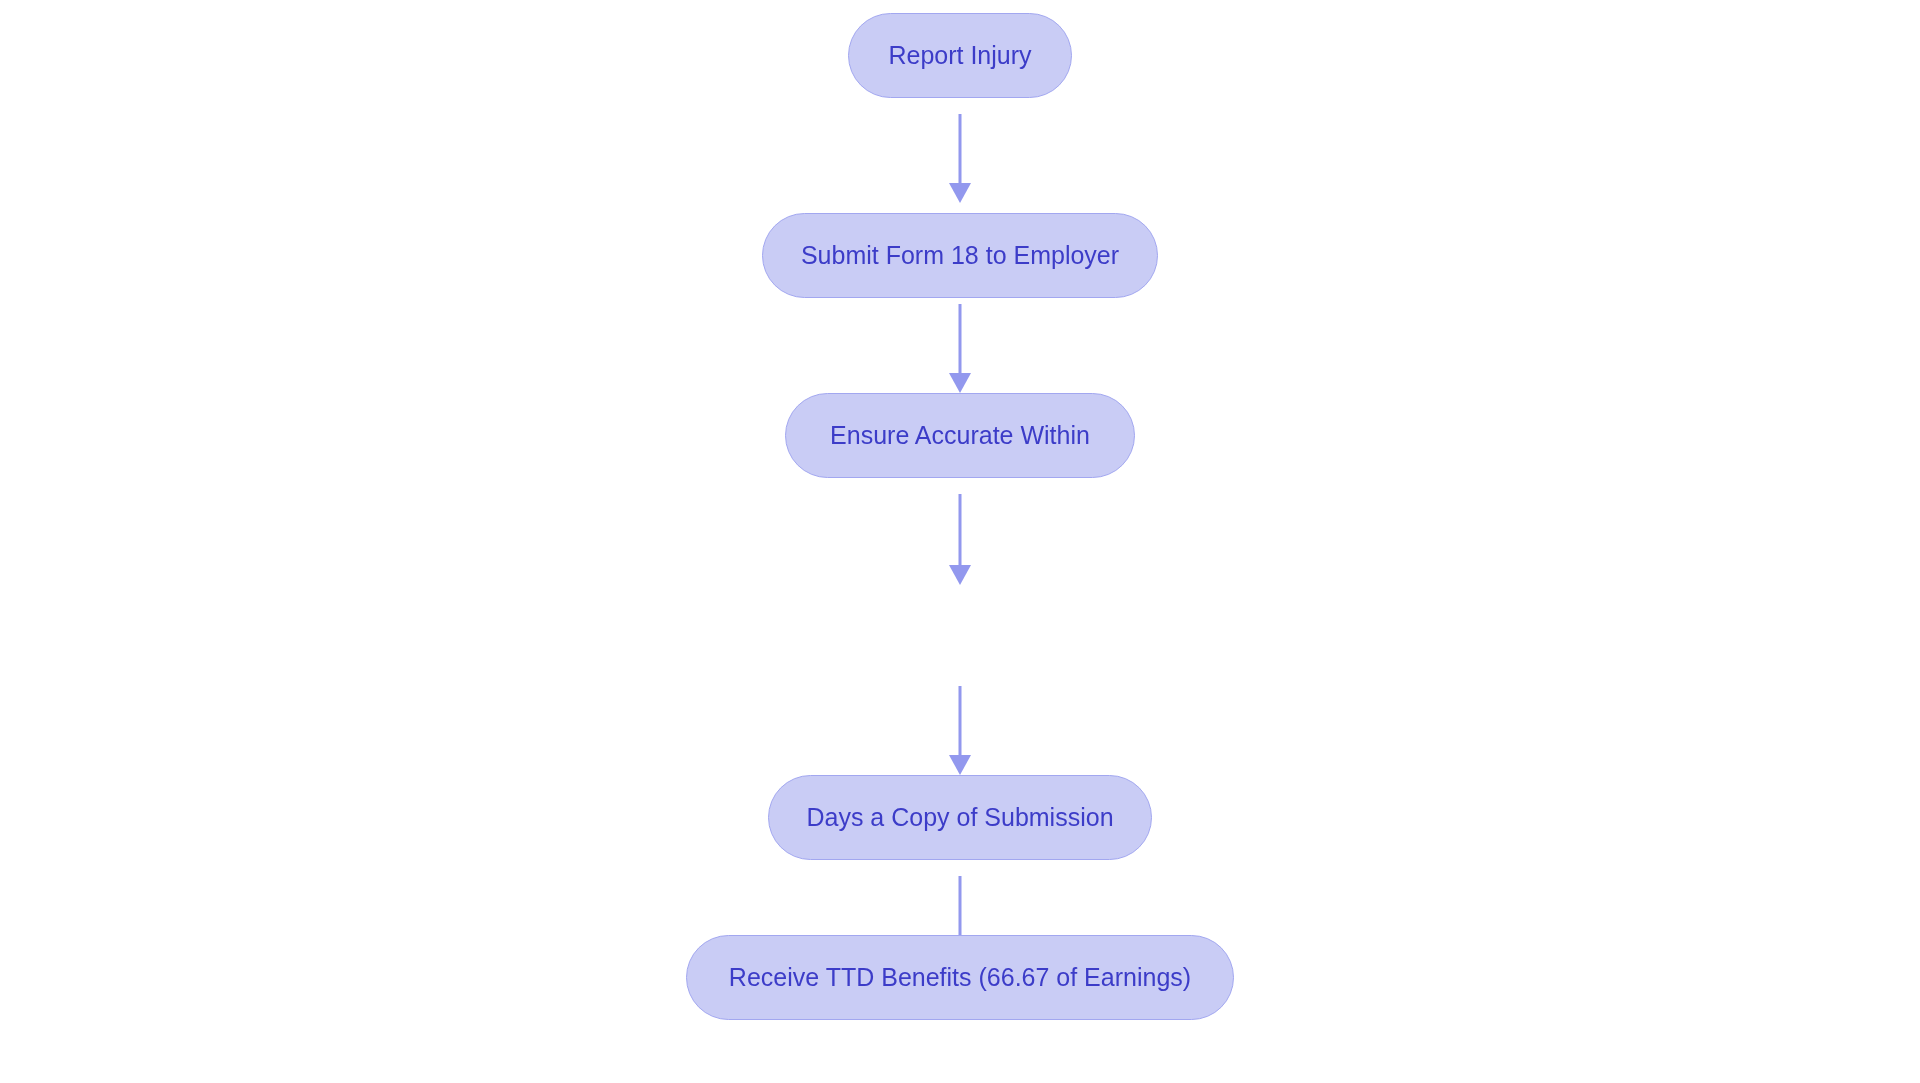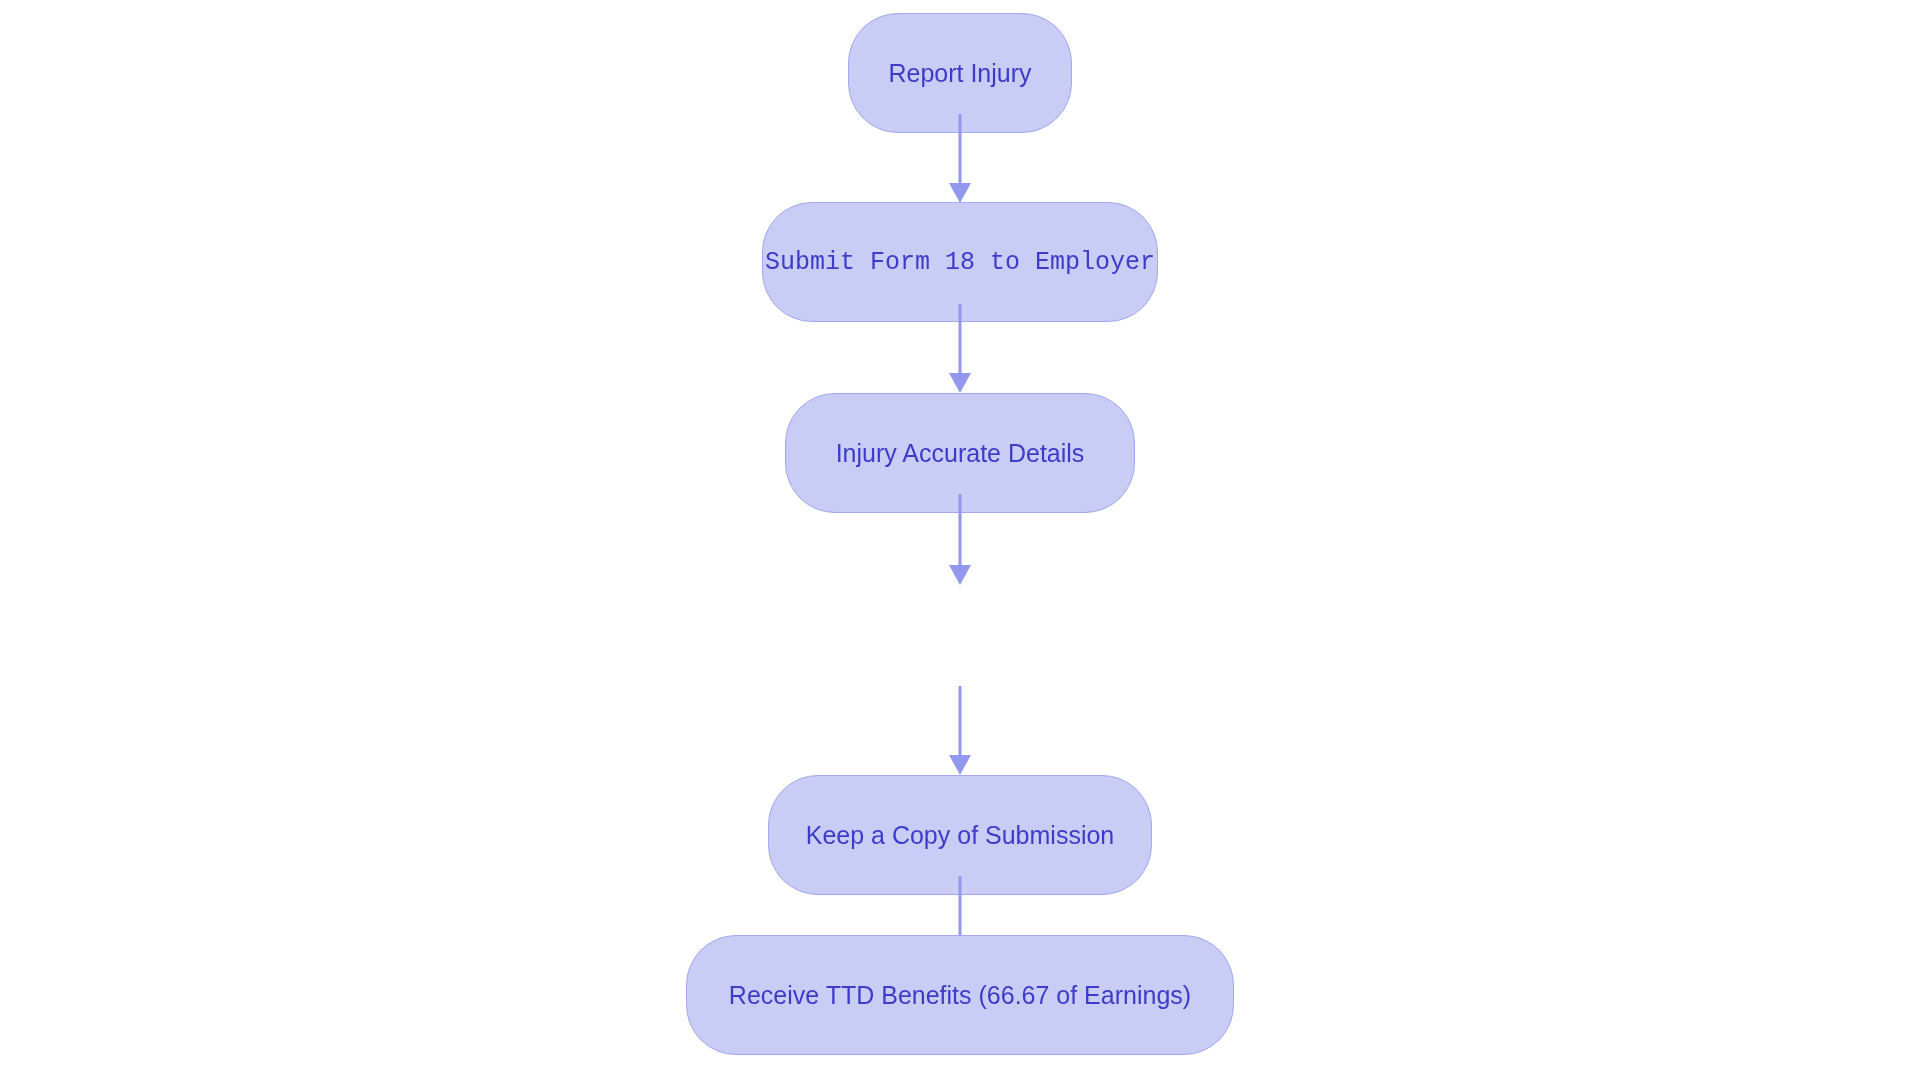--- a/index.html
+++ b/index.html
@@ -18,21 +18,21 @@
     position: relative;
     width: 1920px;
     height: 1083px;
     background: var(--page-bg);
     overflow: hidden;
   }
   .flow-node {
     position: absolute;
     left: 50%;
     transform: translateX(-50%);
-    height: 120px;
+    height: 85px;
     border-radius: 50px;
     background: var(--node-fill);
     border: 1.5px solid var(--node-border);
     color: var(--node-text);
     font-size: 25px;
     line-height: 1;
     display: flex;
     align-items: center;
     justify-content: center;
     text-align: center;
@@ -70,41 +70,41 @@
 
 <div class="canvas">
 
   <div class="flow-node" style="top:13px; width:224px;">Report Injury</div>
 
   <div class="flow-arrow" style="top:114px; height:89px;">
     <div class="arrow-shaft"></div>
     <div class="arrow-head"></div>
   </div>
 
-  <div class="flow-node" style="top:202px; width:396px;font-family:Liberation Mono, monospace;">Submit Form 18 to Employer</div>
+  <div class="flow-node" style="top:213px; width:396px;">Submit Form 18 to Employer</div>
 
   <div class="flow-arrow" style="top:304px; height:89px;">
     <div class="arrow-shaft"></div>
     <div class="arrow-head"></div>
   </div>
 
-  <div class="flow-node" style="top:393px; width:350px;">Injury Accurate Details</div>
+  <div class="flow-node" style="top:393px; width:350px;">Ensure Accurate Within</div>
 
   <div class="flow-arrow" style="top:494px; height:91px;">
     <div class="arrow-shaft"></div>
     <div class="arrow-head"></div>
   </div>
 
 
   <div class="flow-arrow" style="top:686px; height:89px;">
     <div class="arrow-shaft"></div>
     <div class="arrow-head"></div>
   </div>
 
-  <div class="flow-node" style="top:775px; width:384px;">Keep a Copy of Submission</div>
+  <div class="flow-node" style="top:775px; width:384px;">Days a Copy of Submission</div>
 
   <div class="flow-arrow" style="top:876px; height:87px;">
     <div class="arrow-shaft"></div>
     <div class="arrow-head"></div>
   </div>
 
   <div class="flow-node" style="top:935px; width:548px;">Receive TTD Benefits (66.67 of Earnings)</div>
 
 </div>
 

